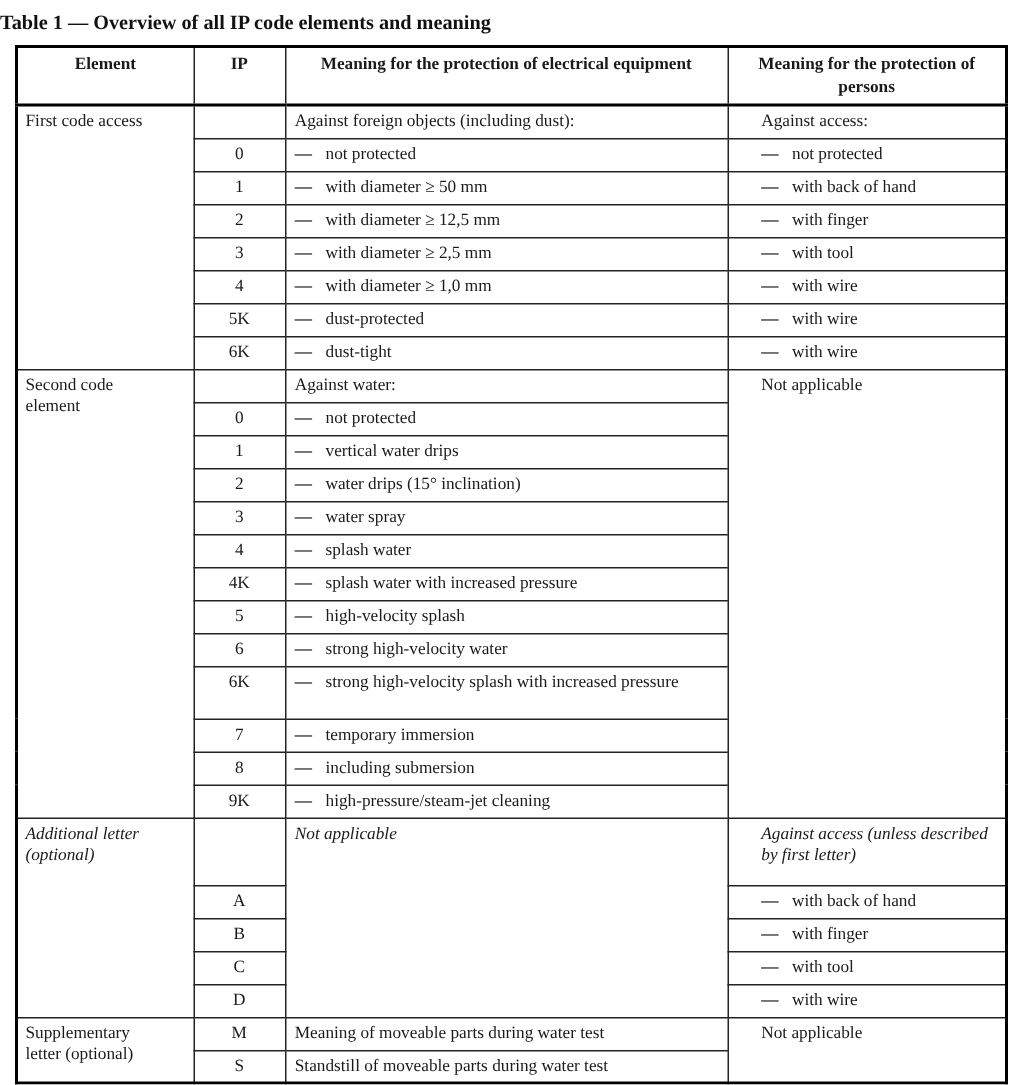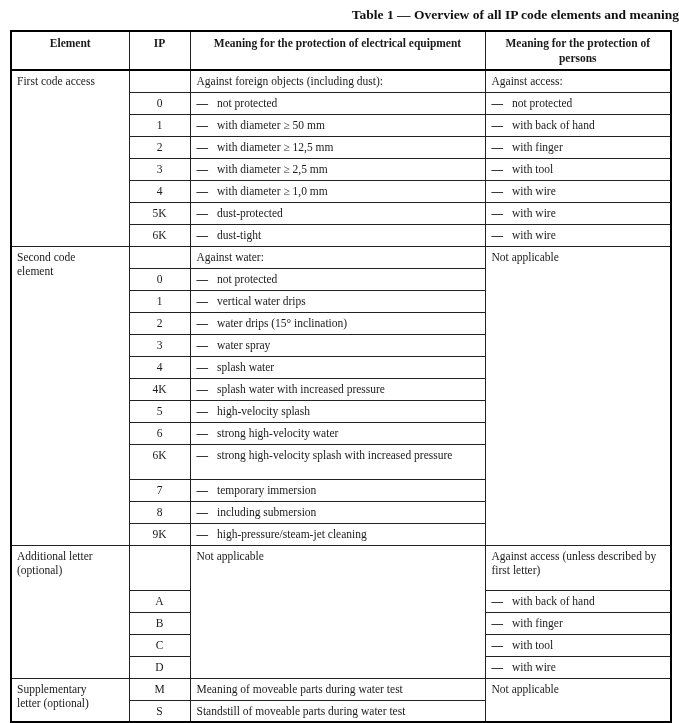--- a/index.html
+++ b/index.html
@@ -6,21 +6,21 @@
   html, body { margin: 0; padding: 0; }
   body {
     width: 679px; height: 723px;
     background: #ffffff;
     font-family: "Liberation Serif", serif;
     color: #1a1a1a;
   }
   .page { position: relative; width: 679px; height: 723px; overflow: hidden; }
   .title {
     padding-top: 7px;
-    text-align: right;
+    text-align: left;
     font-weight: bold;
     font-size: 13.5px;
     line-height: 16px;
     color: #111;
   }
   table.ip-table {
     border-collapse: collapse;
     table-layout: fixed;
     width: 660px;
     margin: 7px 0 16px 10px;
@@ -30,32 +30,32 @@
     border: 1px solid #222;
     vertical-align: top;
     font-size: 11.5px;
     line-height: 14px;
     padding: 3px 4px 2px 4px;
     overflow: hidden;
   }
   thead tr { height: 39px; }
   tbody tr { height: 22px; }
   tbody tr.tall2 { height: 35px; }
-  tbody tr.tall3 { height: 45px; }
+  tbody tr.tall3 { height: 45px; font-style: italic; }
   th {
     font-weight: bold;
     text-align: center;
     border-bottom: 2.5px solid #000;
     padding-top: 4px;
     line-height: 15px;
   }
   td.el { padding: 3px 16px 2px 5px; }
   td.ip { text-align: center; }
   td.eq { padding-left: 6px; padding-right: 6px; }
-  td.per { padding-left: 6px; padding-right: 6px; }
+  td.per { padding-left: 22px; padding-right: 6px; }
   .dash { font-weight: bold; margin-right: 9px; }
 </style>
 </head>
 <body>
 
 <div class="page">
 
   <div class="title">Table 1 — Overview of all IP code elements and meaning</div>
 
   <table class="ip-table">

